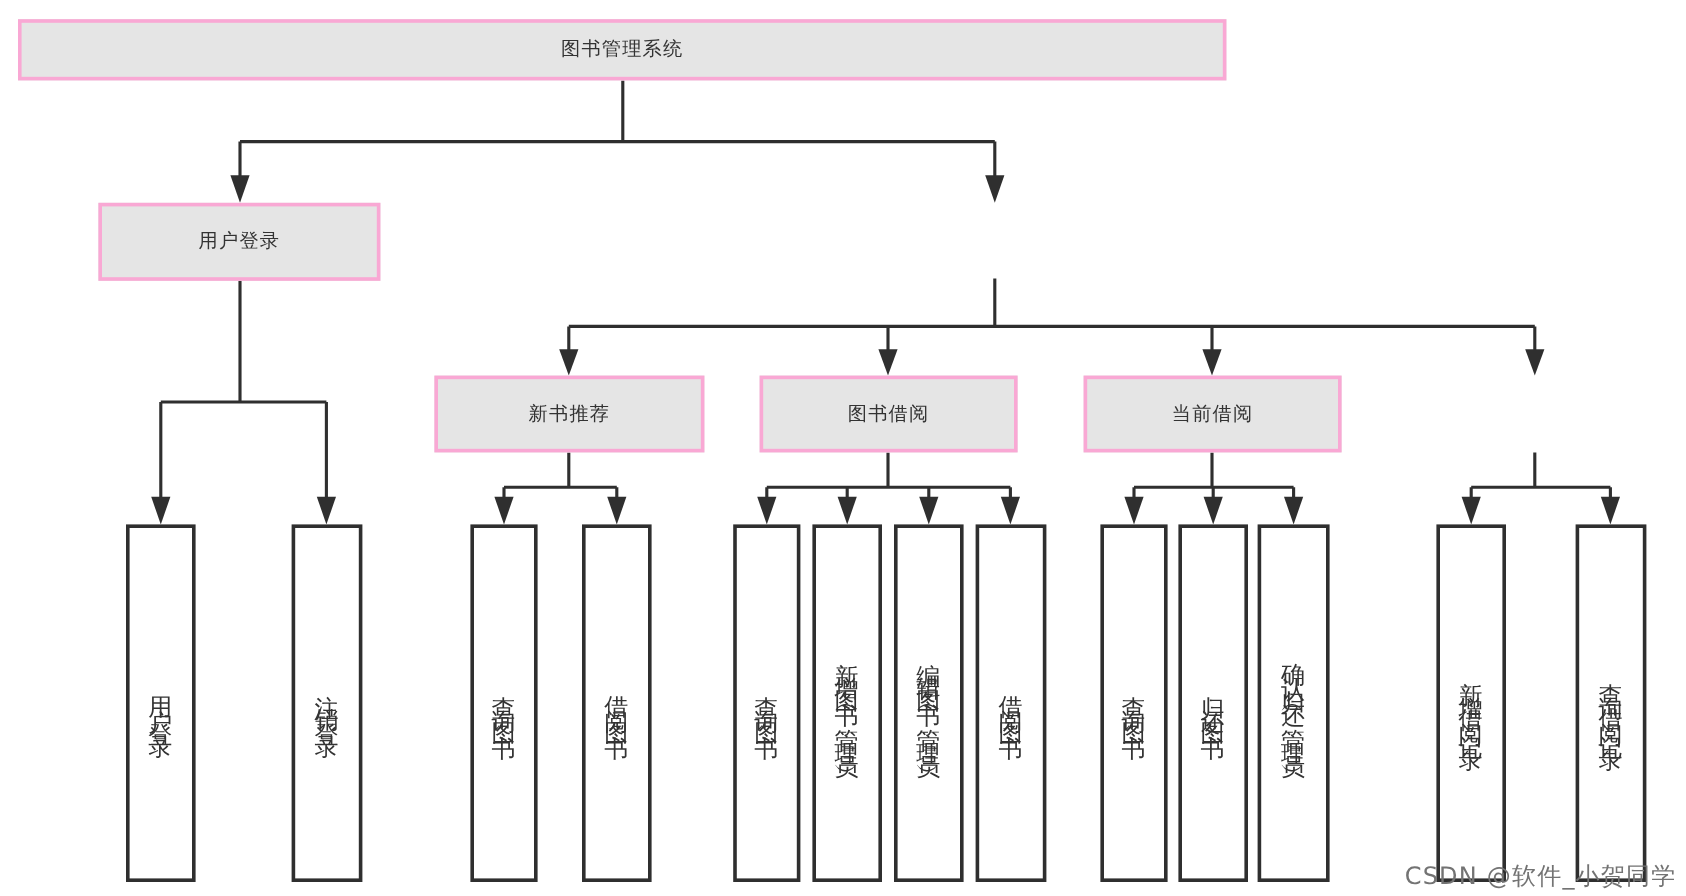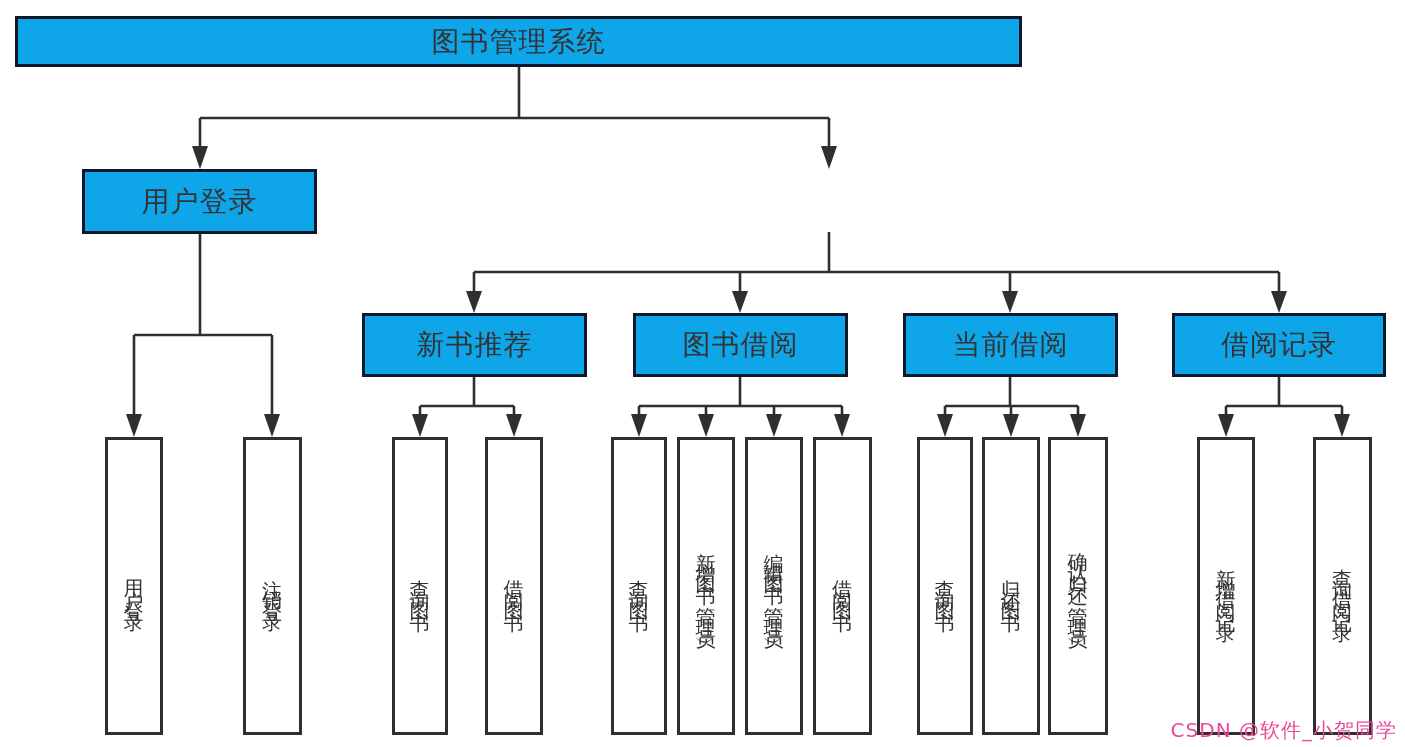--- a/index.html
+++ b/index.html
@@ -14,26 +14,26 @@
   }
   #wires {
     position: absolute;
     left: 0; top: 0;
     width: 1405px; height: 747px;
     pointer-events: none;
   }
   .box {
     position: absolute;
     box-sizing: border-box;
-    border: 3px solid #0f172a;
-    background: #0ea5e9;
+    border: 3px solid #f9a8d4;
+    background: #e5e5e5;
     display: flex;
     align-items: center;
     justify-content: center;
-    font-size: 28px;
+    font-size: 16px;
     letter-spacing: 1px;
     white-space: nowrap;
     z-index: 2;
   }
   .vbox {
     position: absolute;
     box-sizing: border-box;
     border: 3px solid #2f2f2f;
     background: #ffffff;
     display: flex;
@@ -47,21 +47,21 @@
     font-size: 20px;
     line-height: 1;
     letter-spacing: 11px;
     white-space: nowrap;
   }
   .watermark {
     position: absolute;
     right: 8px;
     bottom: 3px;
     font-size: 20px;
-    color: #ec4899;
+    color: #737373;
     letter-spacing: 1px;
     z-index: 3;
     white-space: nowrap;
   }
 </style>
 </head>
 <body>
 
 <div id="canvas">
 
@@ -118,23 +118,20 @@
 
   <div class="box" style="left:362px; top:313px; width:225px; height:64px;font-family:Liberation Serif, serif;">
     <span>新书推荐</span>
   </div>
   <div class="box" style="left:633px; top:313px; width:215px; height:64px;">
     <span>图书借阅</span>
   </div>
   <div class="box" style="left:903px; top:313px; width:215px; height:64px;">
     <span>当前借阅</span>
   </div>
-  <div class="box" style="left:1172px; top:313px; width:214px; height:64px;">
-    <span>借阅记录</span>
-  </div>
 
   <div class="vbox" style="left:105px; top:437px; width:58px; height:298px;">
     <span class="vtext">用户登录</span>
   </div>
   <div class="vbox" style="left:243px; top:437px; width:59px; height:298px;">
     <span class="vtext">注销登录</span>
   </div>
 
   <div class="vbox" style="left:392px; top:437px; width:56px; height:298px;">
     <span class="vtext">查询图书</span>

